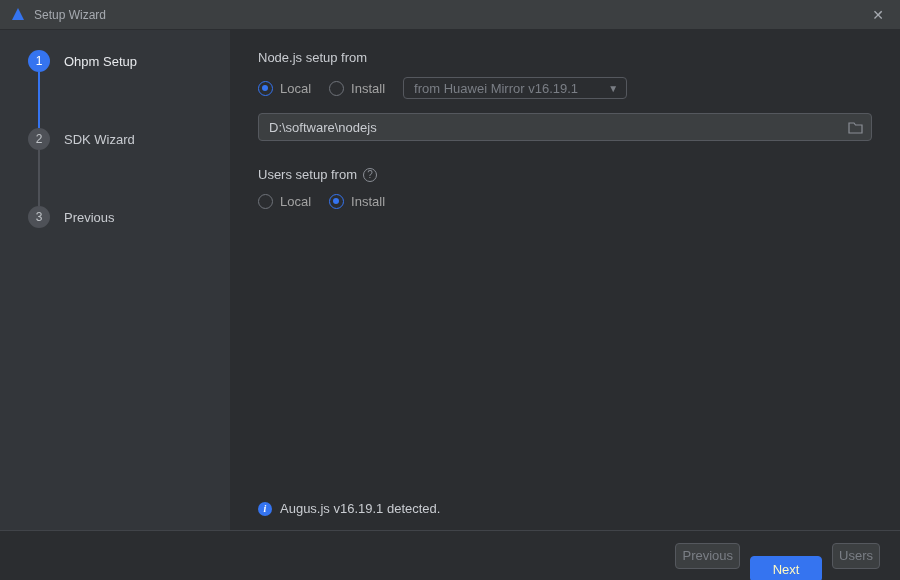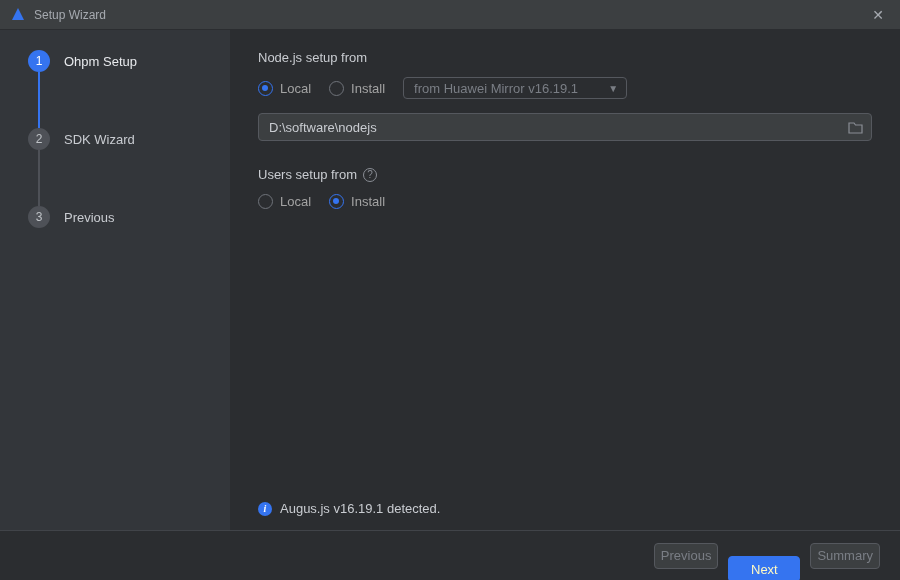--- a/index.html
+++ b/index.html
@@ -180,14 +180,14 @@
     <div class="status">
       <span class="info-icon">i</span>
       <span>Augus.js v16.19.1 detected.</span>
     </div>
   </div>
 </div>
 
 <div class="footer">
   <button class="btn disabled">Previous</button>
   <button class="btn primary">Next</button>
-  <button class="btn disabled">Summary</button>
+  <button class="btn disabled">Users</button>
 </div>
 
 </body></html>

